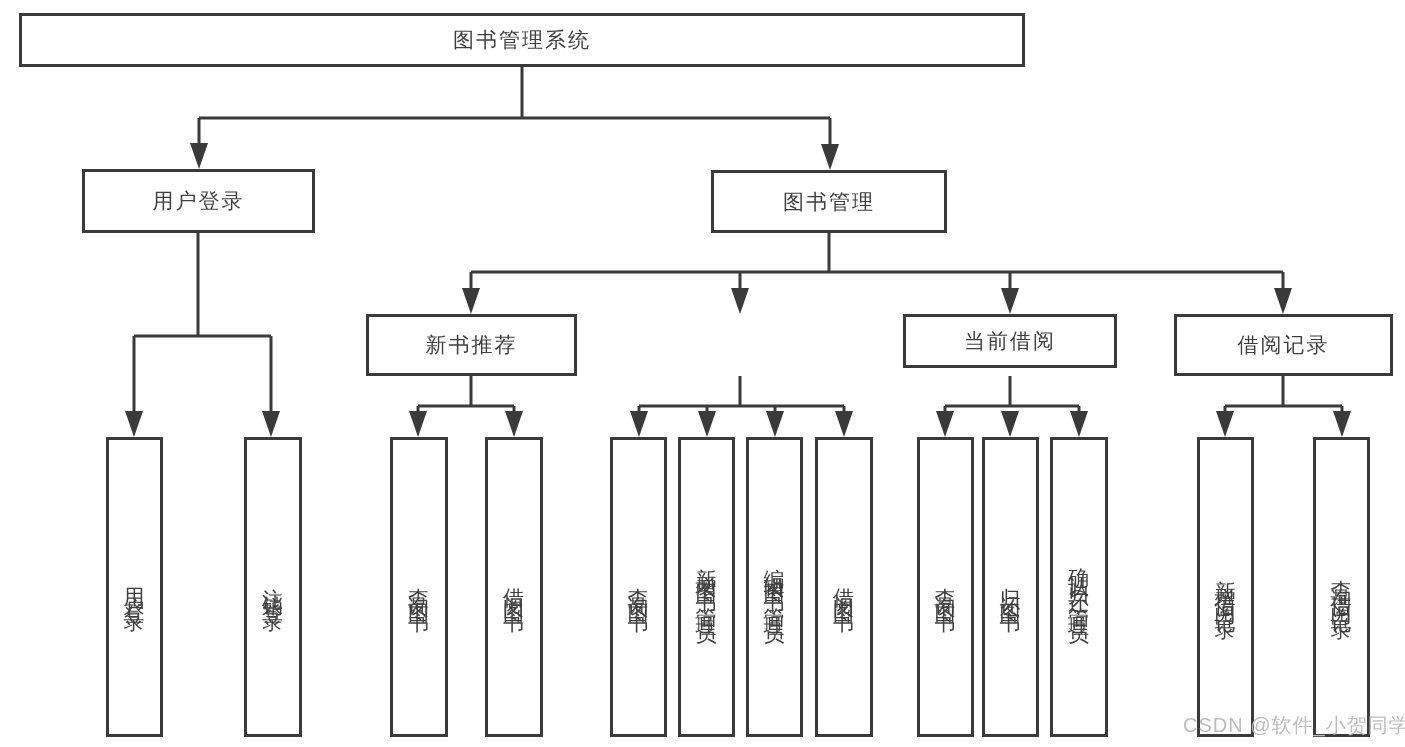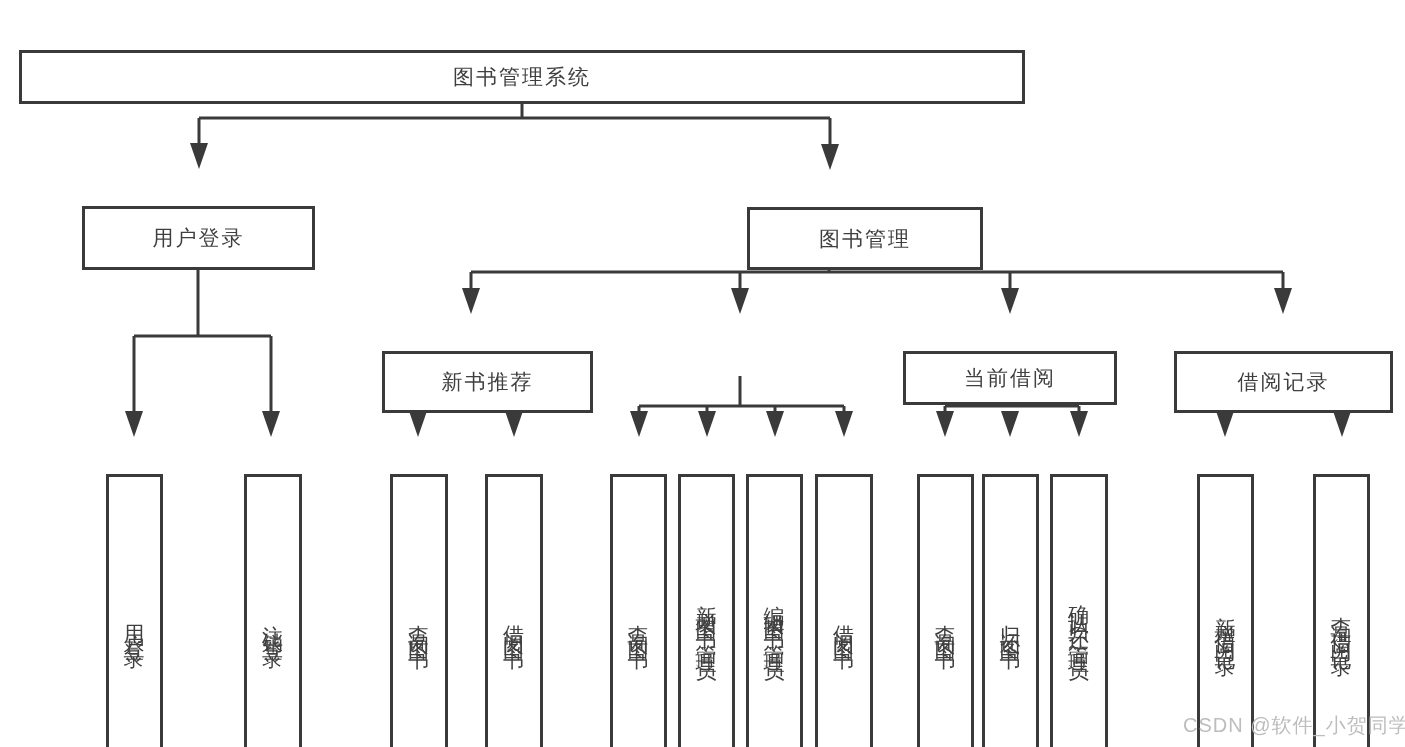--- a/index.html
+++ b/index.html
@@ -13,21 +13,20 @@
     position:relative;width:1405px;height:747px;background:var(--bg);
     font-family:"Liberation Sans","DejaVu Sans",sans-serif;overflow:hidden;
   }
   .wires{position:absolute;left:0;top:0;width:1405px;height:747px;}
   .lines{stroke:var(--line);stroke-width:3;fill:none;}
   .arrow{fill:var(--line);}
   .box{
     position:absolute;box-sizing:border-box;border:3px solid var(--line);
     background:#fff;display:flex;align-items:center;justify-content:center;
     color:var(--text);
-    margin-top:37px;
   }
   .h{font-size:21px;letter-spacing:2px;font-weight:500;white-space:nowrap;}
   .v{
     writing-mode:vertical-rl;text-orientation:mixed;
     font-size:21px;letter-spacing:8px;font-weight:500;line-height:1;
   }
   .watermark{
     position:absolute;left:1183px;top:712px;font-size:20px;
     color:var(--watermark);letter-spacing:1px;white-space:nowrap;z-index:5;
   }
@@ -63,23 +62,23 @@
     <polygon class="arrow" points="945,437 936,411 954,411"></polygon>
     <polygon class="arrow" points="1010,437 1001,411 1019,411"></polygon>
     <polygon class="arrow" points="1079,437 1070,411 1088,411"></polygon>
     <polygon class="arrow" points="1225,437 1216,411 1234,411"></polygon>
     <polygon class="arrow" points="1342,437 1333,411 1351,411"></polygon>
   </svg>
 
   <div class="box h" style="left:19px;top:13px;width:1006px;height:54px">图书管理系统</div>
 
   <div class="box h" style="left:82px;top:169px;width:233px;height:64px">用户登录</div>
-  <div class="box h" style="left:747px;top:170px;width:236px;height:63px">图书管理</div>
+  <div class="box h" style="left:711px;top:170px;width:236px;height:63px">图书管理</div>
 
-  <div class="box h" style="left:382px;top:314px;width:211px;height:62px">新书推荐</div>
+  <div class="box h" style="left:366px;top:314px;width:211px;height:62px">新书推荐</div>
   <div class="box h" style="left:903px;top:314px;width:214px;height:54px">当前借阅</div>
   <div class="box h" style="left:1174px;top:314px;width:219px;height:62px">借阅记录</div>
 
   <div class="box v" style="left:106px;top:437px;width:57px;height:300px">用户登录</div>
   <div class="box v" style="left:244px;top:437px;width:58px;height:300px">注销登录</div>
 
   <div class="box v" style="left:390px;top:437px;width:58px;height:300px">查询图书</div>
   <div class="box v" style="left:485px;top:437px;width:58px;height:300px">借阅图书</div>
 
   <div class="box v" style="left:610px;top:437px;width:57px;height:300px">查询图书</div>

